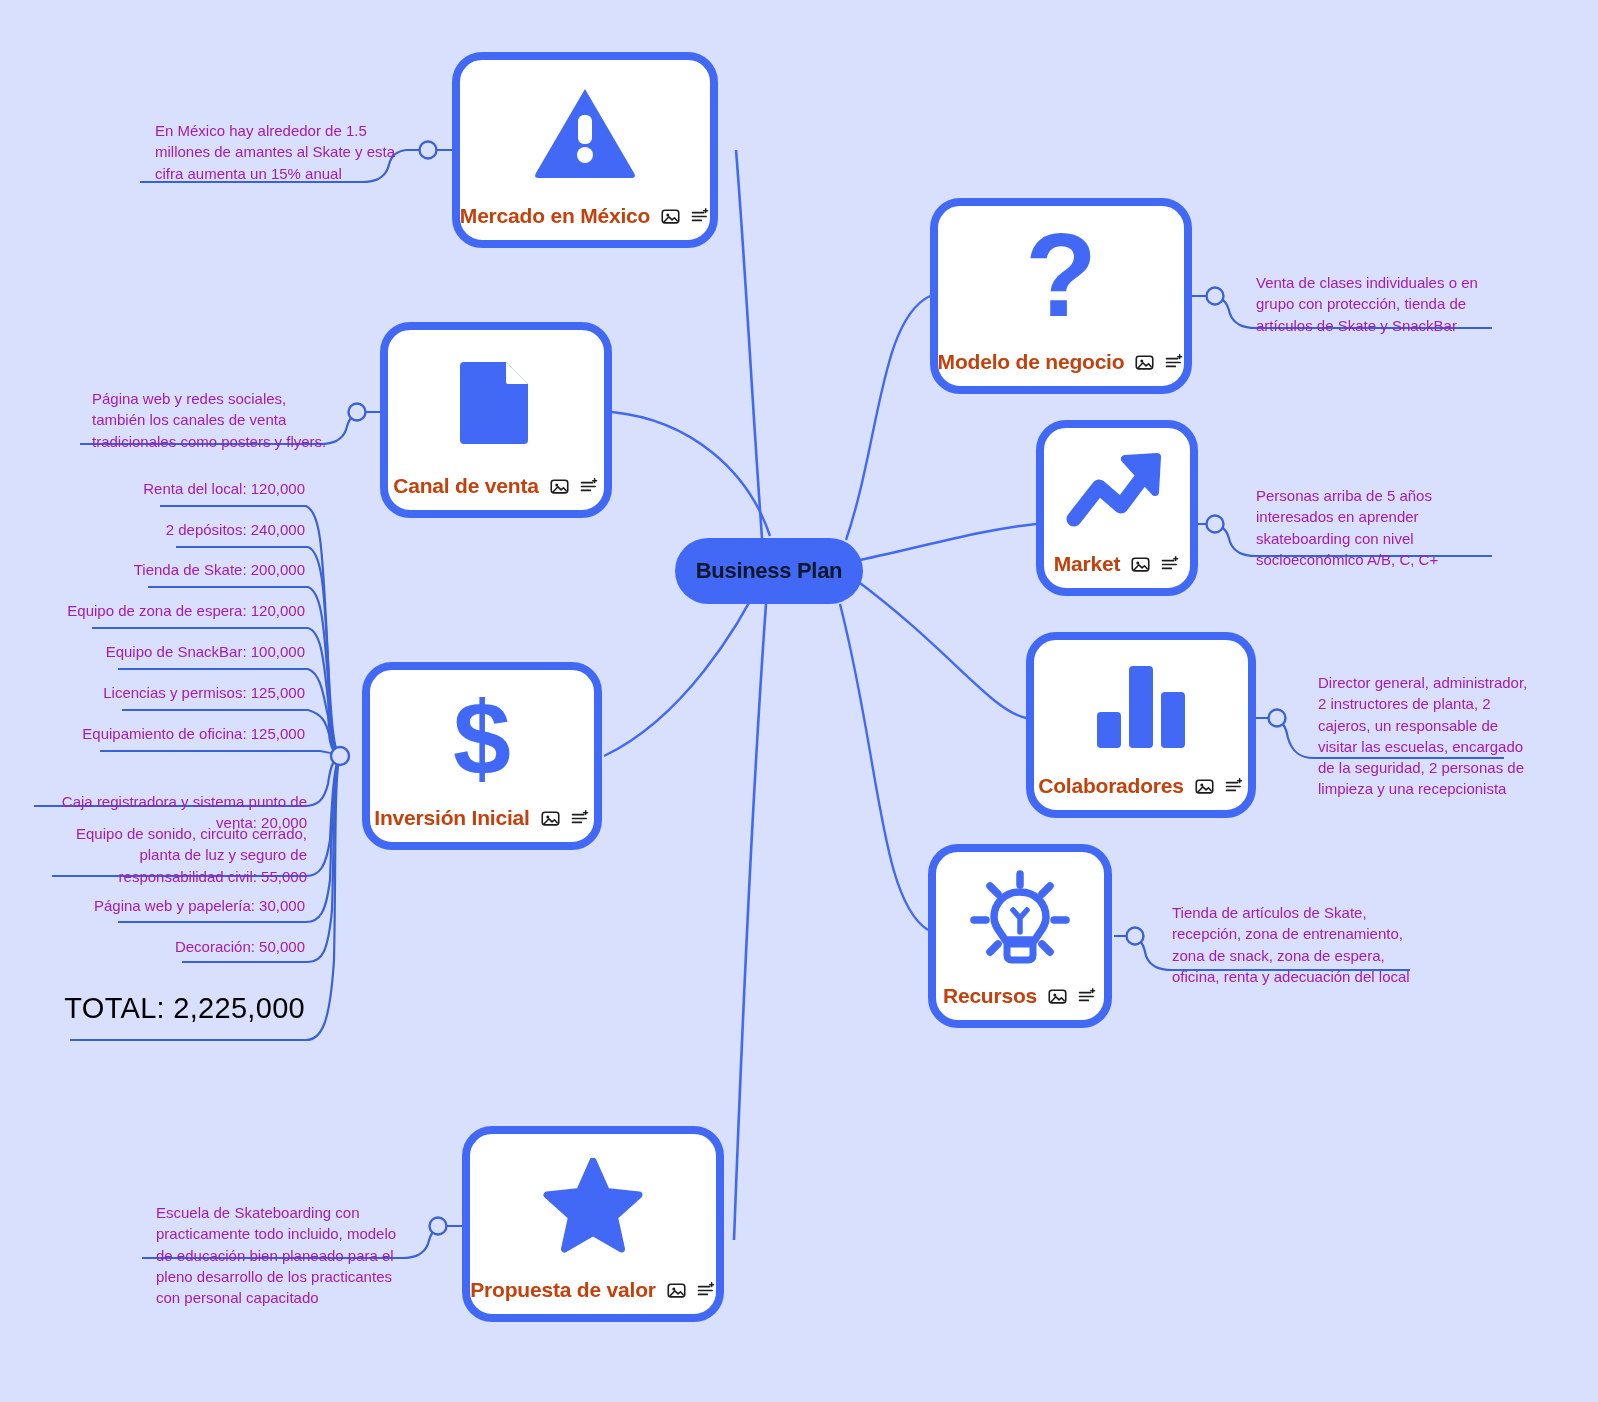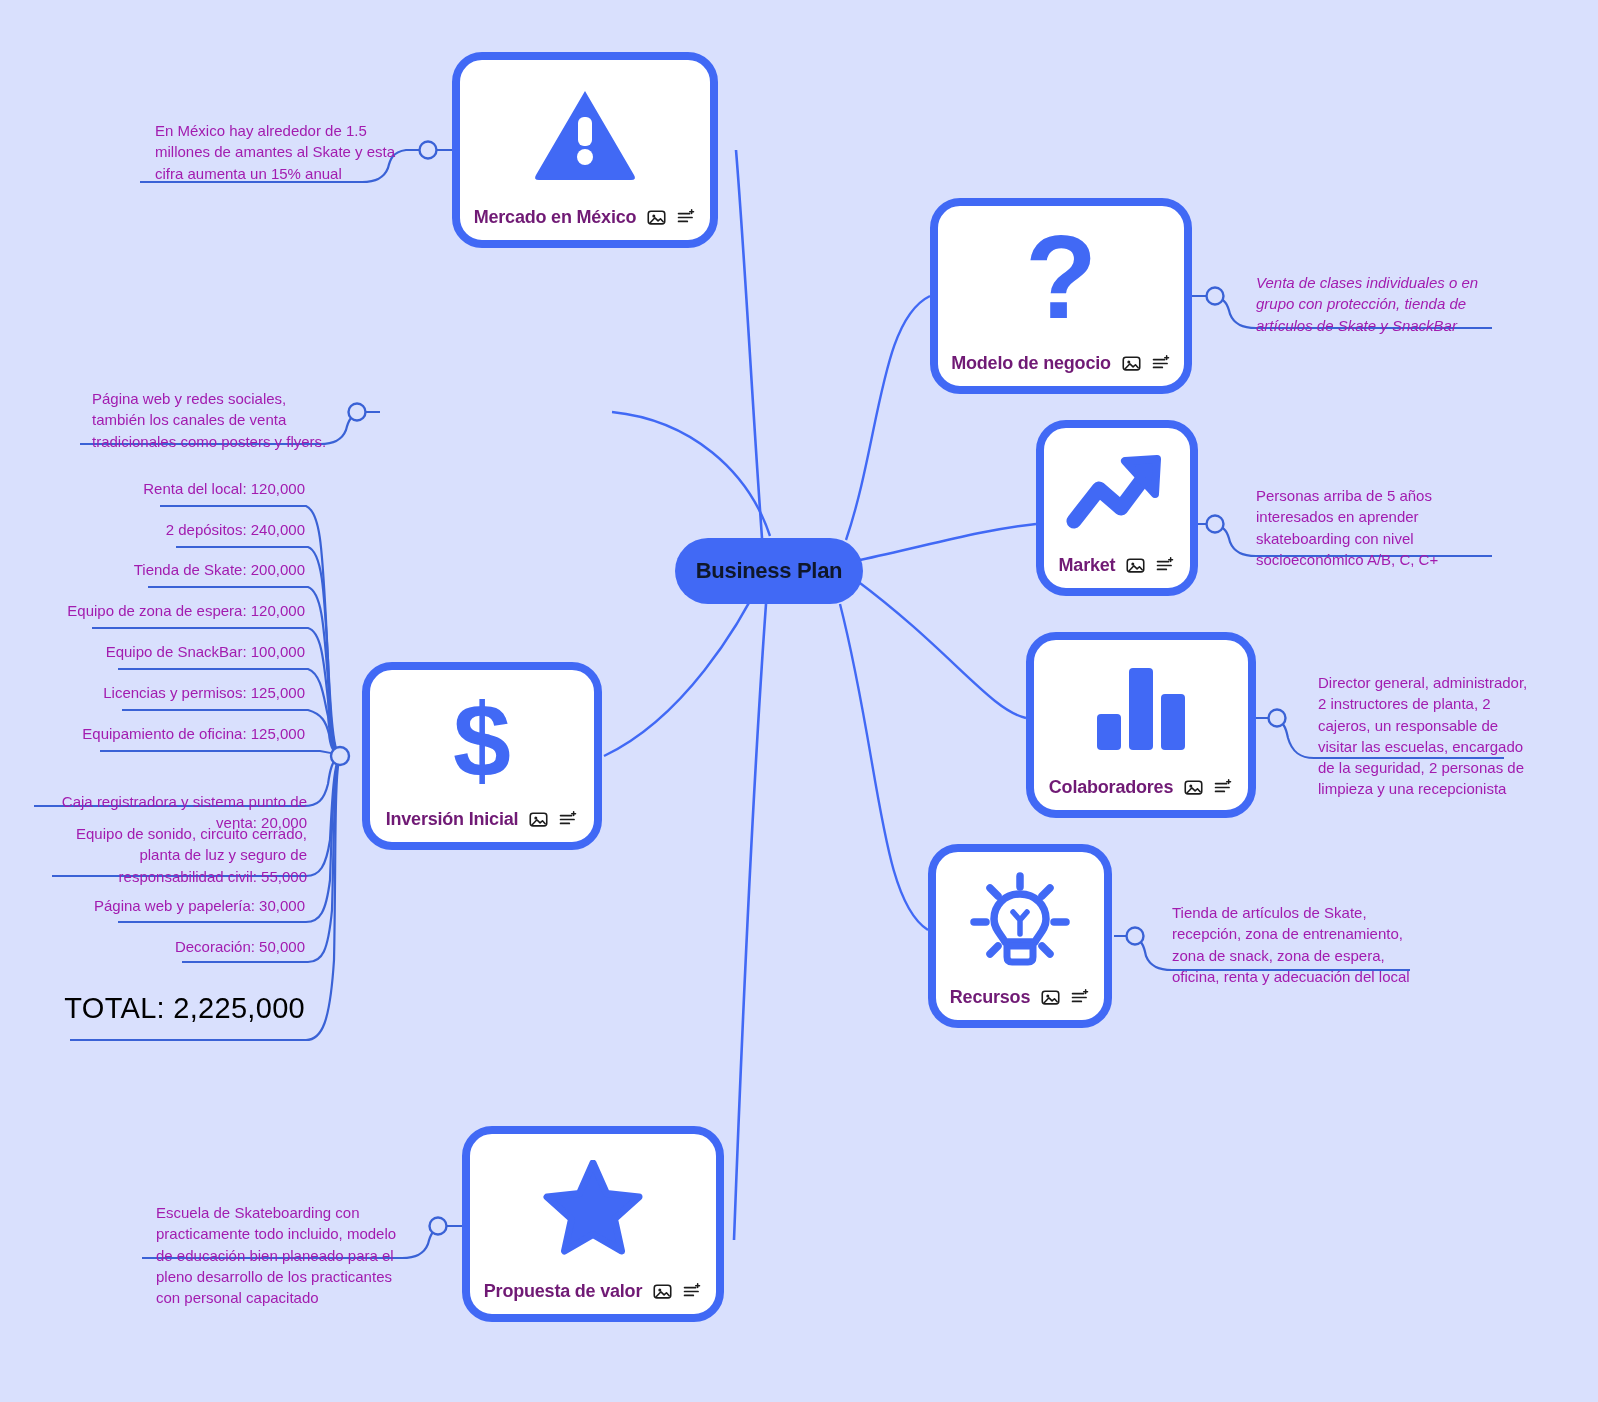--- a/index.html
+++ b/index.html
@@ -32,23 +32,23 @@
   .card .glyph {
     flex: 1 1 auto;
     display: flex; align-items: center; justify-content: center;
     width: 100%;
   }
   .card .cardfoot {
     display: flex; align-items: center; gap: 11px;
     white-space: nowrap;
   }
   .card .cardlabel {
-    color: #701a75;
+    color: #c2410c;
     font-weight: bold;
-    font-size: 18px;
+    font-size: 21px;
     letter-spacing: -0.2px;
   }
   .mini { width: 19px; height: 19px; display: block; }
 
   
   #hub {
     position: absolute;
     background: #4169f5;
     border-radius: 40px;
     display: flex; align-items: center; justify-content: center;
@@ -155,20 +155,40 @@
         <circle cx="8.6" cy="10" r="1.9" fill="#1c1c1c"></circle>
         <path d="M4 18.6 L10 12.4 L14 16.2 L17 13.6 L20.4 17.4" fill="none" stroke="#1c1c1c" stroke-width="2" stroke-linejoin="round" stroke-linecap="round"></path>
       </svg>
       <svg class="mini" viewBox="0 0 24 24">
         <path d="M2 7 H16 M2 12 H19 M2 17 H13" stroke="#1c1c1c" stroke-width="2.2" stroke-linecap="round"></path>
         <path d="M18.5 2.2 V7 M16.1 4.6 H20.9" stroke="#1c1c1c" stroke-width="1.9" stroke-linecap="round"></path>
       </svg>
     </div>
   </div>
 
+  <div class="card" style="left:380px; top:322px; width:232px; height:196px;">
+    <div class="glyph">
+      <svg width="76" height="88" viewBox="0 0 76 88" aria-hidden="true">
+        <path d="M6 4 H48 L70 26 V82 Q70 86 66 86 H6 Q2 86 2 82 V8 Q2 4 6 4 Z" fill="#4169f5"></path>
+        <path d="M48 4 L70 26 H50 Q48 26 48 24 Z" fill="#ffffff"></path>
+      </svg>
+    </div>
+    <div class="cardfoot">
+      <span class="cardlabel">Canal de venta</span>
+      <svg class="mini" viewBox="0 0 24 24">
+        <rect x="1.6" y="4" width="20.8" height="16" rx="3.4" fill="none" stroke="#1c1c1c" stroke-width="2"></rect>
+        <circle cx="8.6" cy="10" r="1.9" fill="#1c1c1c"></circle>
+        <path d="M4 18.6 L10 12.4 L14 16.2 L17 13.6 L20.4 17.4" fill="none" stroke="#1c1c1c" stroke-width="2" stroke-linejoin="round" stroke-linecap="round"></path>
+      </svg>
+      <svg class="mini" viewBox="0 0 24 24">
+        <path d="M2 7 H16 M2 12 H19 M2 17 H13" stroke="#1c1c1c" stroke-width="2.2" stroke-linecap="round"></path>
+        <path d="M18.5 2.2 V7 M16.1 4.6 H20.9" stroke="#1c1c1c" stroke-width="1.9" stroke-linecap="round"></path>
+      </svg>
+    </div>
+  </div>
 
   <div class="card" style="left:362px; top:662px; width:240px; height:188px;">
     <div class="glyph">
       <svg width="78" height="104" viewBox="0 0 78 104" aria-hidden="true">
         <text x="39" y="88" text-anchor="middle" font-family="'Liberation Sans', sans-serif" font-size="104" font-weight="bold" fill="#4169f5">$</text>
       </svg>
     </div>
     <div class="cardfoot">
       <span class="cardlabel">Inversión Inicial</span>
       <svg class="mini" viewBox="0 0 24 24">
@@ -296,21 +316,21 @@
       </svg>
     </div>
   </div>
 
   <div class="leaf l" style="left:155px; top:120px; width:250px;">En México hay alrededor de 1.5 millones de amantes al Skate y esta cifra aumenta un 15% anual</div>
 
   <div class="leaf l" style="left:92px; top:388px; width:250px;">Página web y redes sociales, también los canales de venta tradicionales como posters y flyers.</div>
 
   <div class="leaf l" style="left:156px; top:1182px; width:252px;margin-top:20px;">Escuela de Skateboarding con practicamente todo incluido, modelo de educación bien planeado para el pleno desarrollo de los practicantes con personal capacitado</div>
 
-  <div class="leaf l" style="left:1256px; top:272px; width:242px;font-style:italic;">Venta de clases individuales o en grupo con protección, tienda de artículos de Skate y SnackBar</div>
+  <div class="leaf l" style="left:1256px; top:272px; width:242px;">Venta de clases individuales o en grupo con protección, tienda de artículos de Skate y SnackBar</div>
 
   <div class="leaf l" style="left:1256px; top:485px; width:248px;">Personas arriba de 5 años interesados en aprender skateboarding con nivel socioeconómico A/B, C, C+</div>
 
   <div class="leaf l" style="left:1318px; top:672px; width:210px;">Director general, administrador, 2 instructores de planta, 2 cajeros, un responsable de visitar las escuelas, encargado de la seguridad, 2 personas de limpieza y una recepcionista</div>
 
   <div class="leaf l" style="left:1172px; top:902px; width:240px;">Tienda de artículos de Skate, recepción, zona de entrenamiento, zona de snack, zona de espera, oficina, renta y adecuación del local</div>
 
   <div class="leaf r" style="left:60px; top:478px; width:245px;">Renta del local: 120,000</div>
   <div class="leaf r" style="left:60px; top:519px; width:245px;">2 depósitos: 240,000</div>
   <div class="leaf r" style="left:60px; top:559px; width:245px;">Tienda de Skate: 200,000</div>

